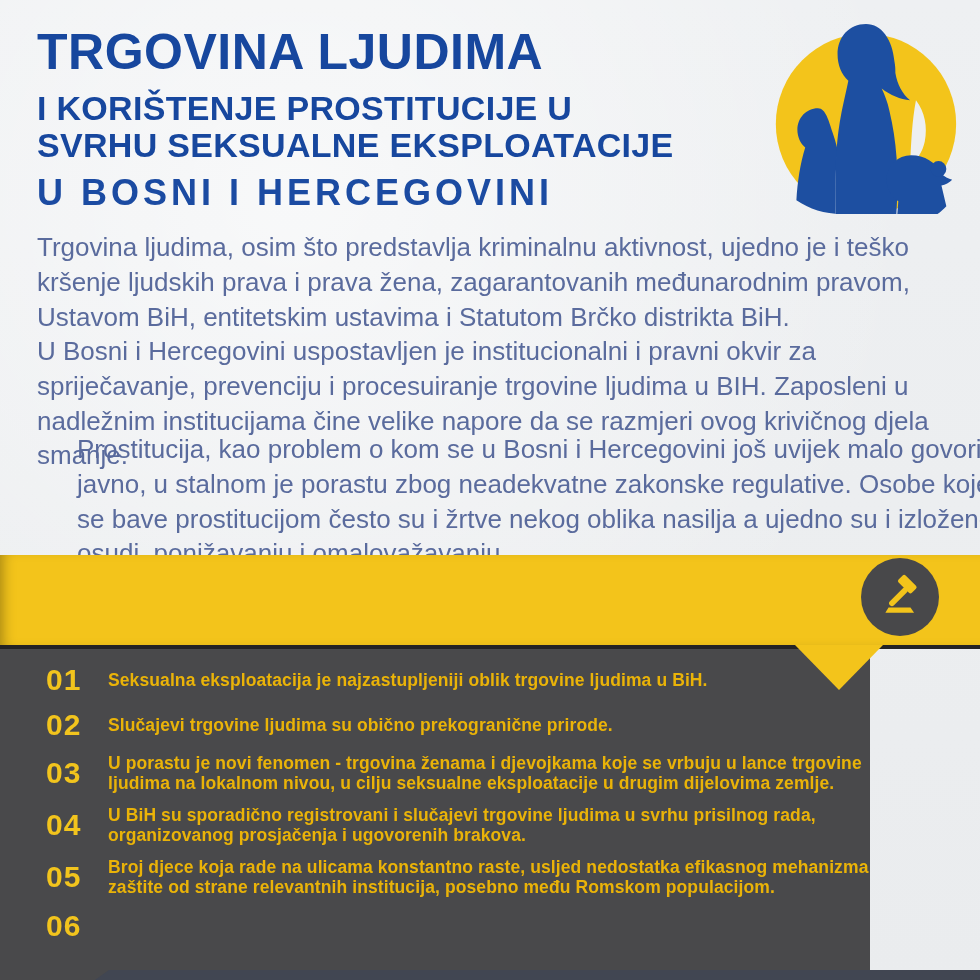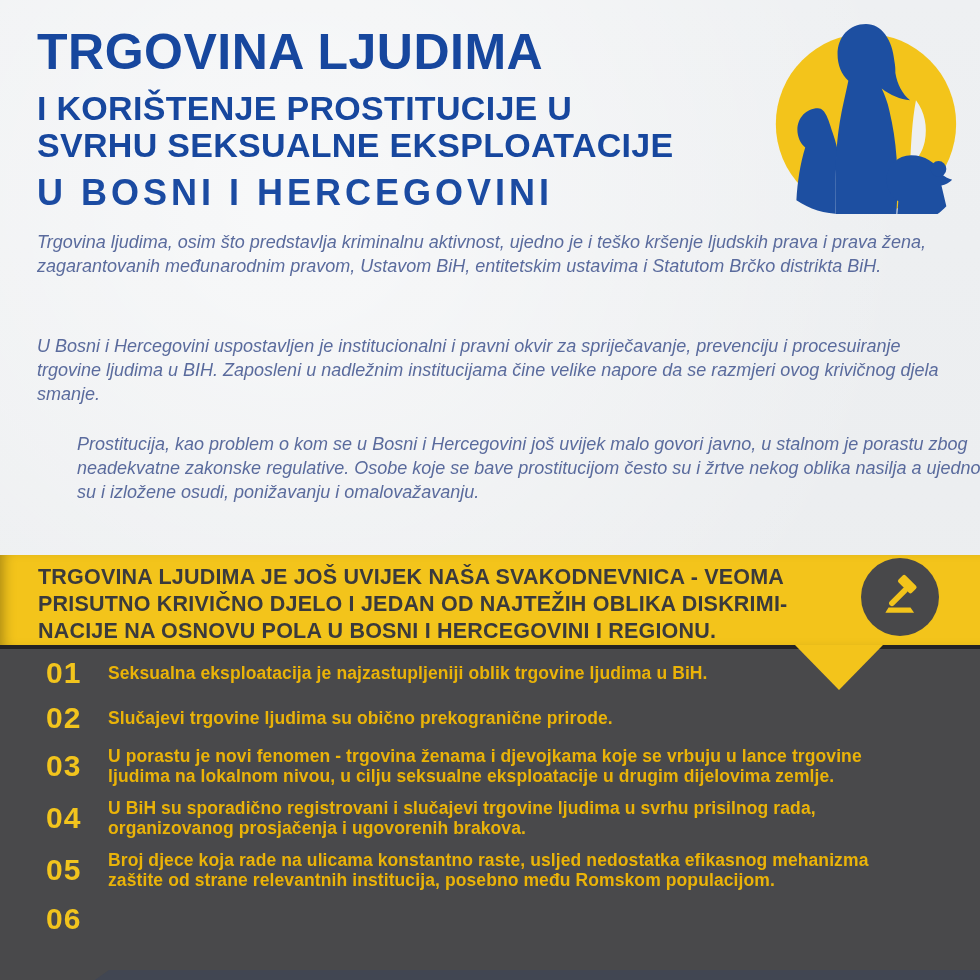--- a/index.html
+++ b/index.html
@@ -15,21 +15,21 @@
   
   .title-block { position:absolute; left:37px; top:26px; width:760px; color:#17479e; }
   .title-main  { font-size:50px; font-weight:800; letter-spacing:.5px; line-height:1.04; }
   .title-sub   { font-size:34px; font-weight:800; letter-spacing:.3px; line-height:1.1; margin-top:12px; }
   .title-sub2  { font-size:34px; font-weight:800; letter-spacing:.3px; line-height:1.1; }
   .title-light { font-size:36px; font-weight:700; letter-spacing:4px; line-height:1.1; margin-top:8px; color:#1b4ba2; }
 
   .emblem { position:absolute; left:762px; top:20px; width:206px; height:196px; }
 
   
-  .intro { position:absolute; left:37px; width:925px; color:#5a6b9d; font-size:18px; line-height:1.34;font-style:italic; }
+  .intro { position:absolute; left:37px; width:925px; color:#5a6b9d; font-size:26px; line-height:1.34; }
   .p1 { top:230px; }
   .p2 { top:334px; }
   .p3 { top:432px;margin-left:40px; }
 
   
   .banner {
     position:absolute; left:0; top:555px; width:980px; height:90px;
     background:#f3c41b;
     box-shadow: inset 10px 0 14px -8px rgba(0,0,0,.35);
   }
@@ -45,22 +45,22 @@
     display:flex; align-items:center; justify-content:center;
   }
   .banner-pointer {
     position:absolute; left:795px; top:645px; width:0; height:0; z-index:3;
     border-left:44px solid transparent; border-right:44px solid transparent;
     border-top:45px solid #f3c41b;
   }
 
   
   .facts {
-    position:absolute; left:0; top:649px; width:980px; height:331px;
-    background:#49494b; padding-top:7px;
+    position:absolute; left:0; top:649px; width:870px; height:331px;
+    background:#49494b; padding-top:14px;
   }
   .fact-row { display:flex; align-items:center; margin:0 0 11px 46px; }
   .fact-number {
     flex:0 0 62px; color:#f2c41d; font-size:30px; font-weight:700;
     letter-spacing:1px; text-align:left;
   }
   .fact-text {
     width:812px; color:#eab308; font-size:17.5px; font-weight:700;
     line-height:1.17; letter-spacing:.1px;
   }
@@ -97,25 +97,20 @@
       <path fill="#1D4FA1" d="M152 138a25 25 0 0 0-25 25c0 9 5 18 12 22l-1 13h41c3-2 6-5 9-8l-5-21c4-1 8-3 11-6-4-1-8-3-11-6-6-12-17-19-31-19z"></path>
       <circle cx="180" cy="152" r="8" fill="#1D4FA1"></circle>
     </svg>
   </div>
 
   <p class="intro p1">Trgovina ljudima, osim što predstavlja kriminalnu aktivnost, ujedno je i teško kršenje ljudskih prava i prava žena, zagarantovanih međunarodnim pravom, Ustavom BiH, entitetskim ustavima i Statutom Brčko distrikta BiH.</p>
   <p class="intro p2">U Bosni i Hercegovini uspostavljen je institucionalni i pravni okvir za spriječavanje, prevenciju i procesuiranje trgovine ljudima u BIH. Zaposleni u nadležnim institucijama čine velike napore da se razmjeri ovog krivičnog djela smanje.</p>
   <p class="intro p3">Prostitucija, kao problem o kom se u Bosni i Hercegovini još uvijek malo govori javno, u stalnom je porastu zbog neadekvatne zakonske regulative. Osobe koje se bave prostitucijom često su i žrtve nekog oblika nasilja a ujedno su i izložene osudi, ponižavanju i omalovažavanju.</p>
 
   <div class="banner">
-    <div class="banner-text">
-      <div>TRGOVINA LJUDIMA JE JOŠ UVIJEK NAŠA SVAKODNEVNICA - VEOMA</div>
-      <div>PRISUTNO KRIVIČNO DJELO I JEDAN OD NAJTEŽIH OBLIKA DISKRIMI-</div>
-      <div>NACIJE NA OSNOVU POLA U BOSNI I HERCEGOVINI I REGIONU.</div>
-    </div>
     <div class="gavel-badge">
       <svg width="46" height="46" viewBox="0 0 44 44" xmlns="http://www.w3.org/2000/svg">
         <g fill="#F3C41B">
           <rect x="9" y="19" width="23" height="5.5" rx="2.7" transform="rotate(-45 20.5 21.7)"></rect>
           <rect x="20" y="5" width="18" height="9.5" rx="2" transform="rotate(45 29 9.7)"></rect>
           <path d="M11 32h21l3.5 5H8z"></path>
         </g>
       </svg>
     </div>
   </div>

